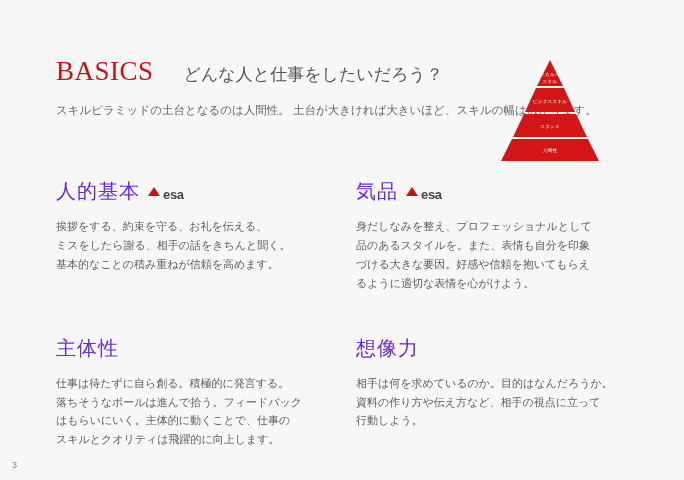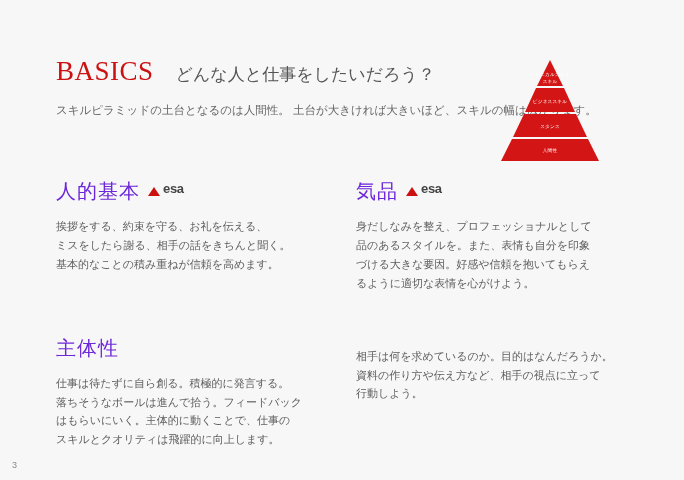--- a/index.html
+++ b/index.html
@@ -39,20 +39,21 @@
     font-family: "Liberation Serif", serif;
     font-size: 27px;
     color: #cc1111;
     letter-spacing: 0.5px;
     white-space: nowrap;
   }
   .title-sub {
     font-size: 17px;
     color: #555555;
     white-space: nowrap;
+    margin-left: 8px;
   }
   .header-desc {
     margin-top: 14px;
     font-size: 11.5px;
     line-height: 1.65;
     color: #666666;
   }
 
   
   .pyramid {
@@ -93,21 +94,21 @@
     gap: 8px;
   }
   .sec-title {
     font-size: 20px;
     color: #6d28d9;
     letter-spacing: 1px;
     white-space: nowrap;
   }
   .esa-badge {
     display: inline-flex;
-    align-items: flex-end;
+    align-items: flex-start;
     gap: 3px;
     transform: translateY(-2px);
   }
   .esa-mark {
     width: 12px;
     height: 9px;
     background: #cc1111;
     clip-path: polygon(0% 100%, 50% 0%, 100% 100%);
     display: inline-block;
   }
@@ -199,20 +200,23 @@
       <div class="sec-head">
         <div class="sec-title">主体性</div>
       </div>
       <div class="sec-body">仕事は待たずに自ら創る。積極的に発言する。
 落ちそうなボールは進んで拾う。フィードバック
 はもらいにいく。主体的に動くことで、仕事の
 スキルとクオリティは飛躍的に向上します。</div>
     </div>
 
     <div class="section">
+      <div class="sec-head">
+        <div class="sec-title">想像力</div>
+      </div>
       <div class="sec-body">相手は何を求めているのか。目的はなんだろうか。
 資料の作り方や伝え方など、相手の視点に立って
 行動しよう。</div>
     </div>
 
   </div>
 
   <div class="page-num">3</div>
 </div>
 

